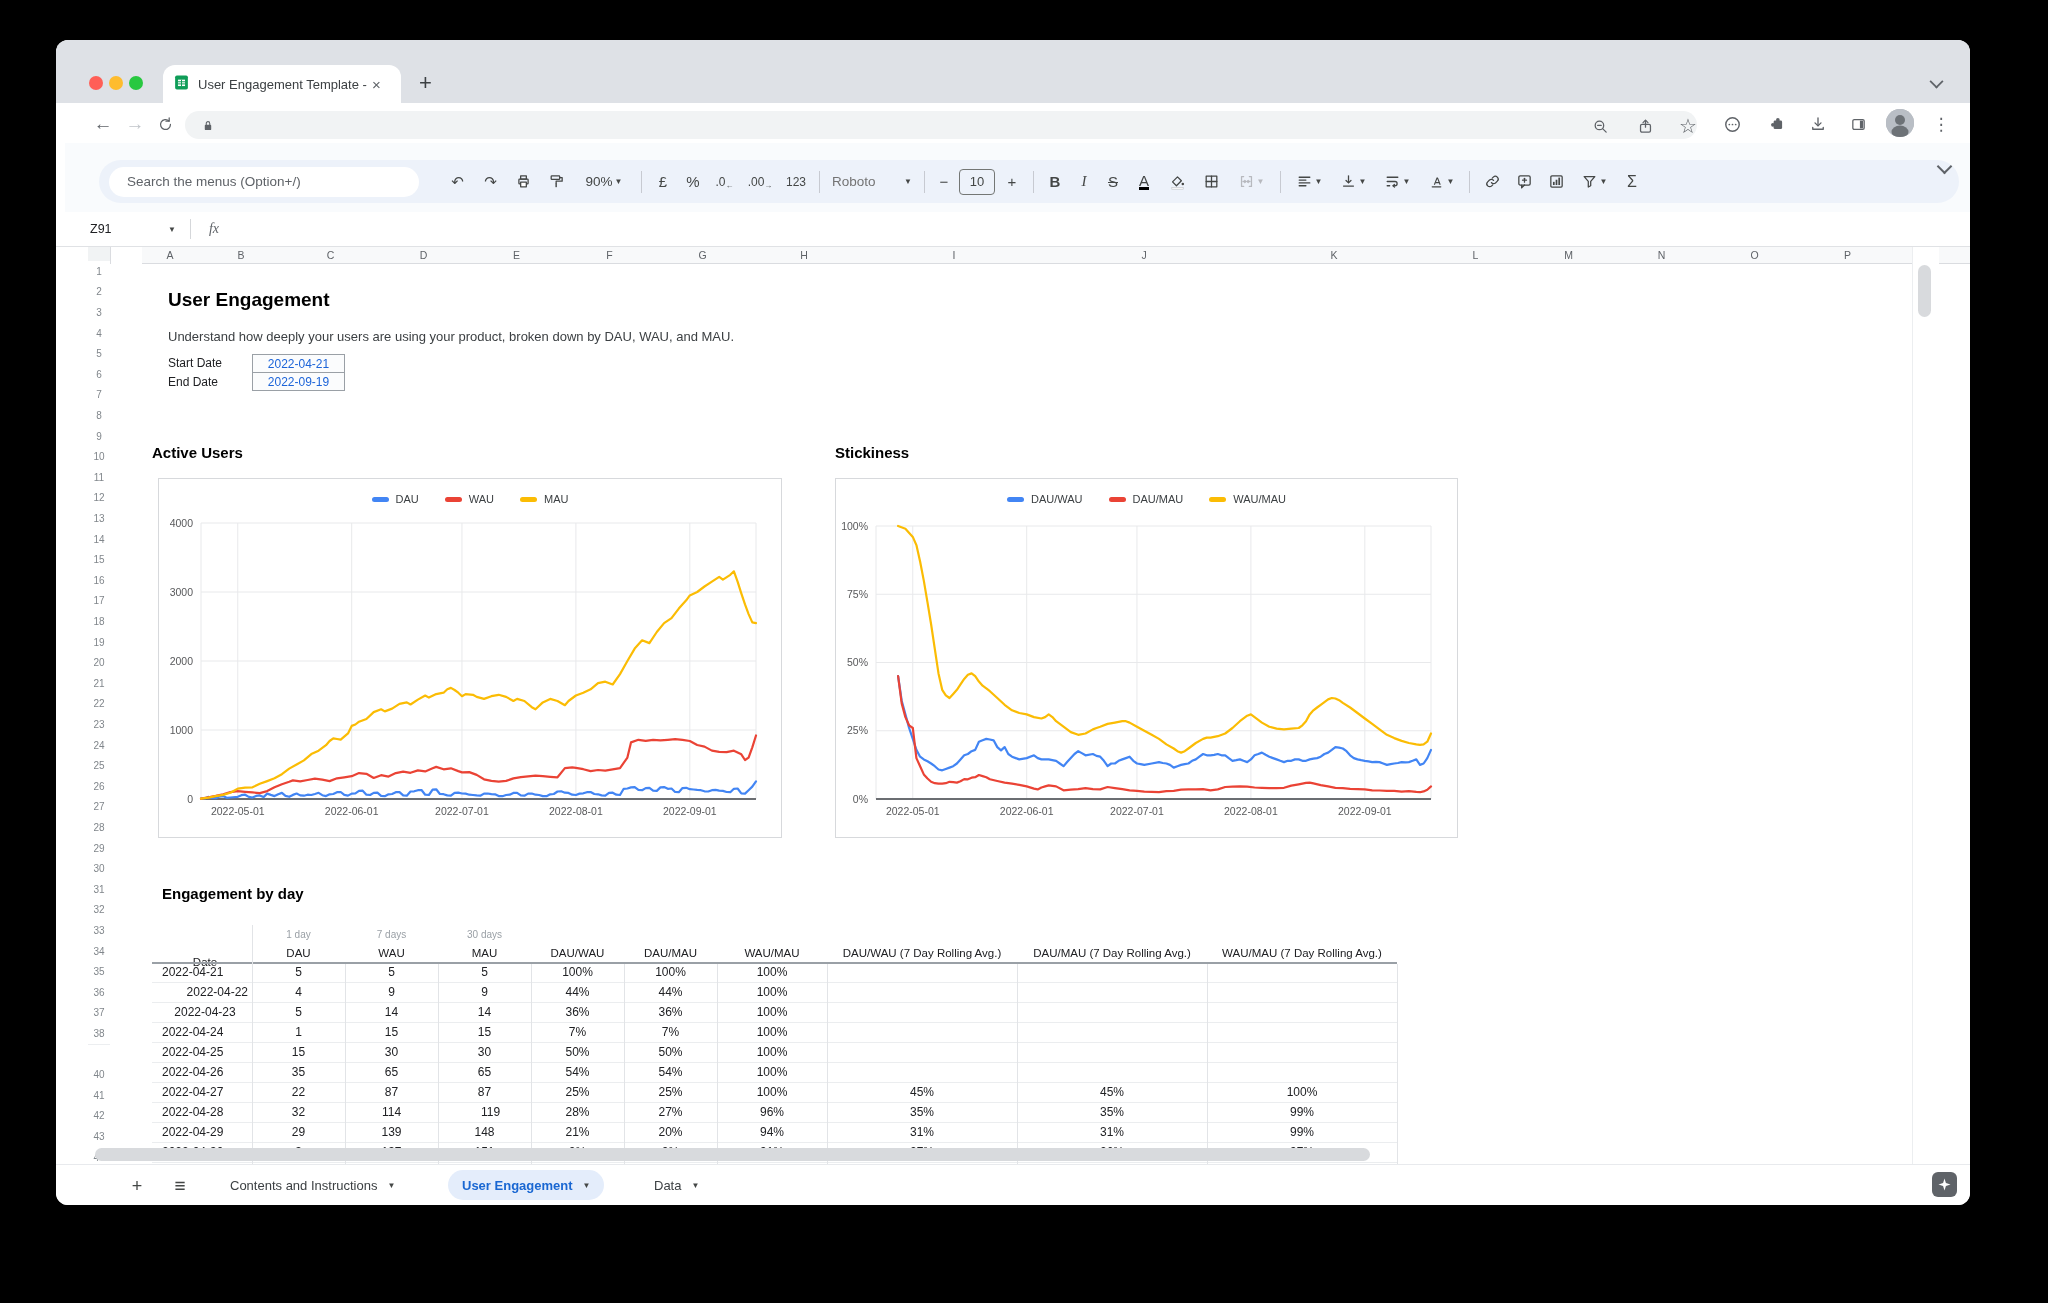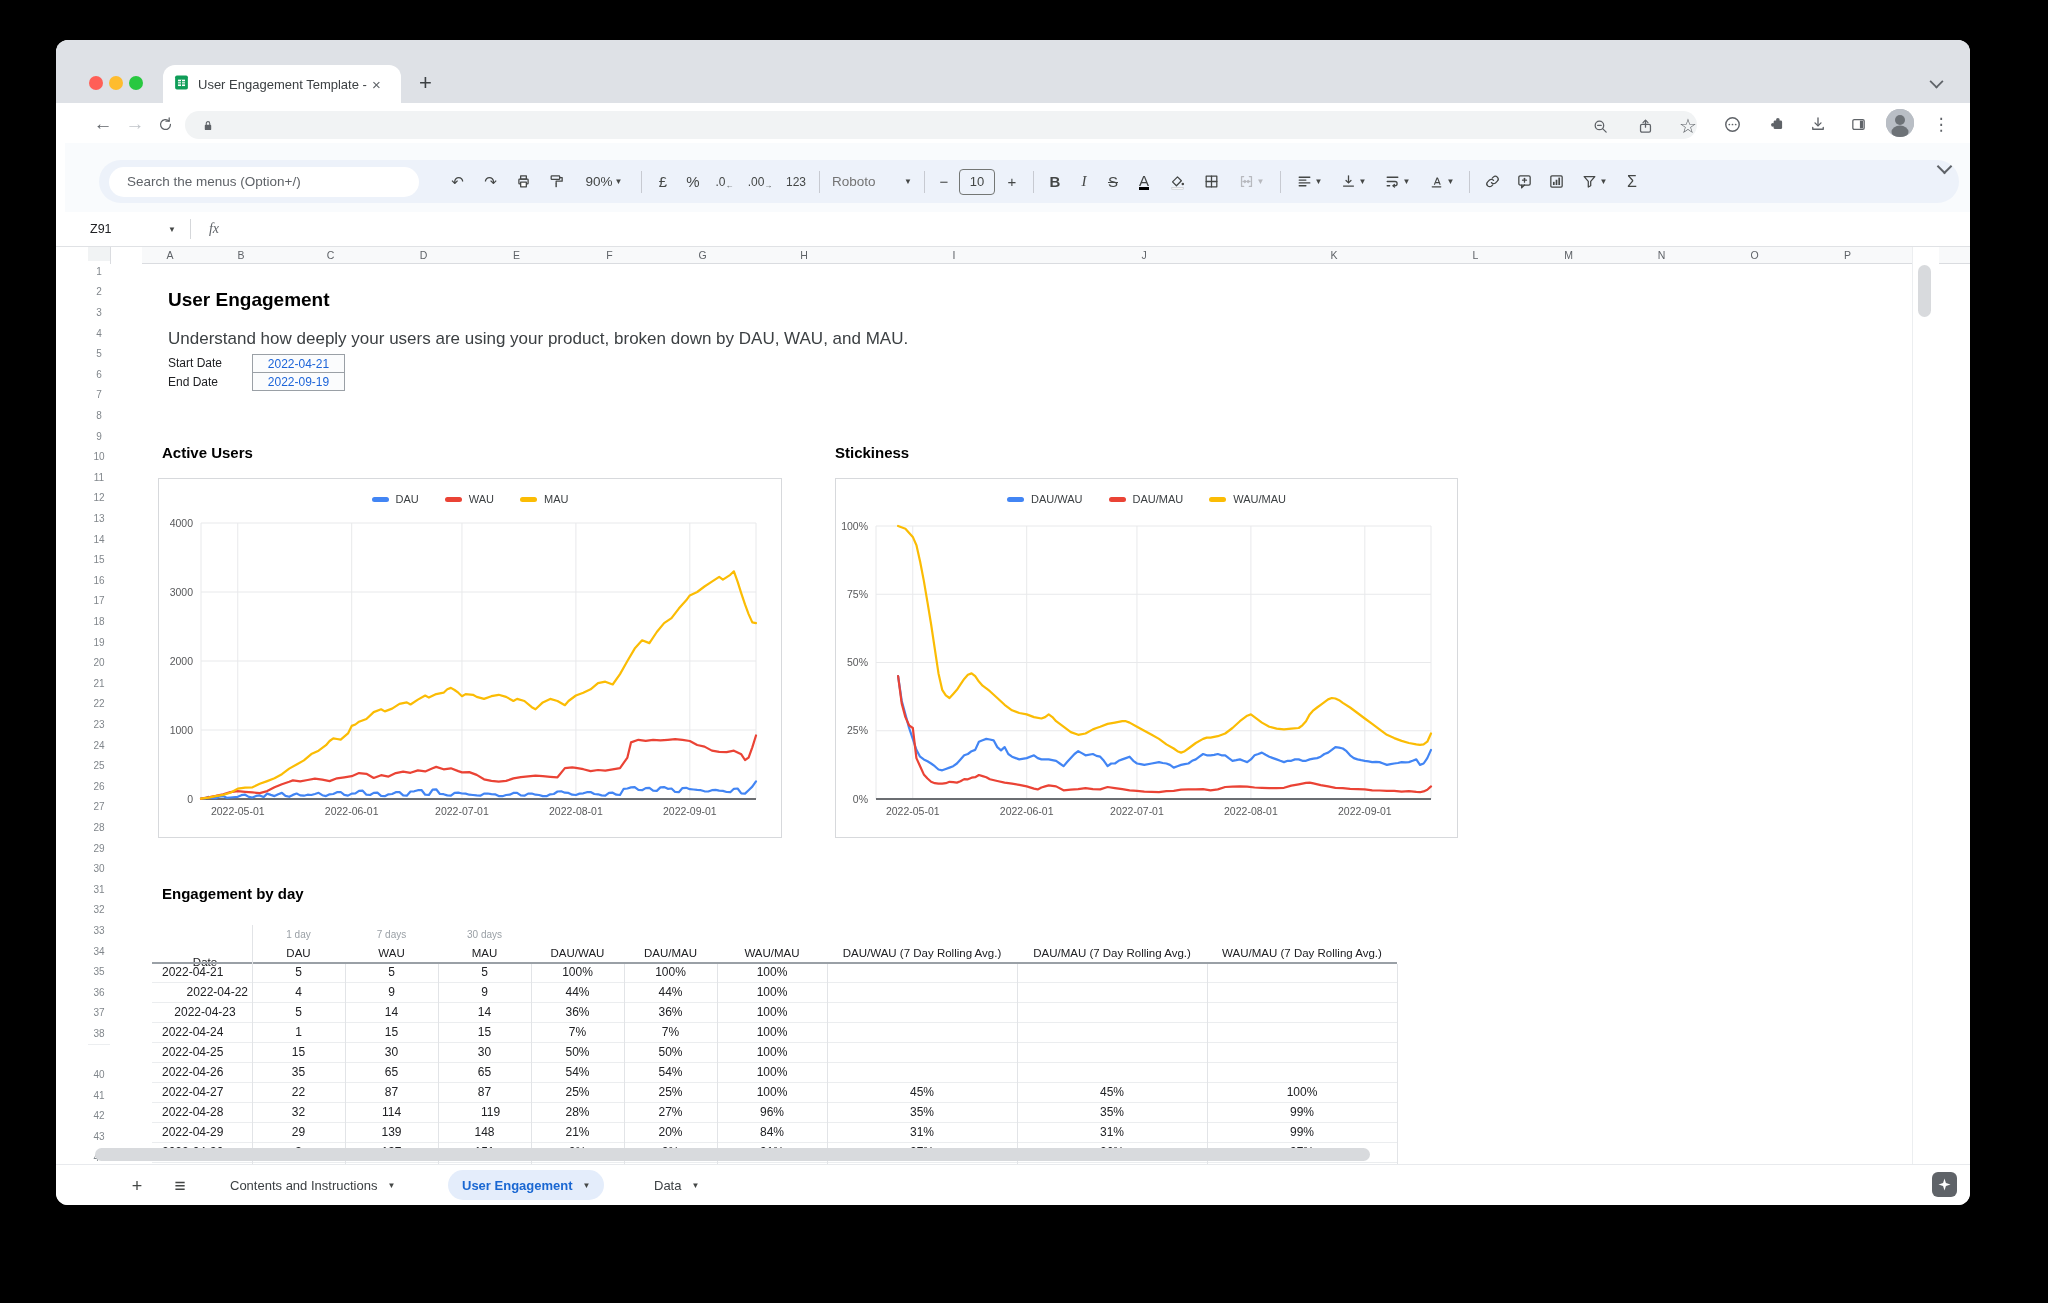--- a/index.html
+++ b/index.html
@@ -47,21 +47,21 @@
   #fbdiv{width:1px;height:20px;background:#d5d7da;margin-left:14px;}
   
   #colheads{position:absolute;left:32px;top:104px;height:17px;}
   .colcell{position:absolute;top:0;height:16px;background:#f8f9fa;border-right:1px solid #e1e3e6;border-bottom:1px solid #dadce0;
            font-size:10.5px;color:#5f6368;display:flex;align-items:center;justify-content:center;}
   #corner{position:absolute;left:32px;top:104px;width:22px;height:16px;background:#f1f3f4;border-right:1px solid #dadce0;border-bottom:1px solid #dadce0;}
   .rownum{position:absolute;left:32px;width:22px;border-bottom:1px solid #eceef0;font-size:10px;color:#80868b;
           display:flex;align-items:center;justify-content:center;background:#fff;}
   
   #title{position:absolute;left:112px;top:146px;font-size:19px;font-weight:bold;color:#000;}
-  #subtitle{position:absolute;left:112px;top:186px;font-size:17px;color:#3c4043;}
+  #subtitle{position:absolute;left:112px;top:186px;font-size:13px;color:#3c4043;}
   .datelabel{position:absolute;left:112px;height:19px;line-height:19px;font-size:12px;color:#202124;}
   .datecell{position:absolute;left:196px;width:93px;height:19px;line-height:19px;background:#fbfcfd;border:1px solid #9aa0a6;
             box-sizing:border-box;text-align:center;font-size:12px;color:var(--date-link,#1c64d9);}
   .section{position:absolute;font-size:15px;font-weight:bold;color:#000;}
   .chartframe{position:absolute;width:624px;height:360px;background:#fff;border:1px solid #d7d9dc;box-sizing:border-box;}
   .legend{position:absolute;left:0;right:0;top:14px;display:flex;justify-content:center;gap:26px;align-items:center;}
   .legit{display:flex;align-items:center;gap:7px;font-size:11px;color:#3c4043;}
   .sw{width:17px;height:5px;border-radius:2.5px;}
   
   .tcell{position:absolute;height:20px;line-height:20px;font-size:12px;color:#202124;text-align:center;overflow:hidden;}
@@ -421,21 +421,21 @@
         <div class="rownum" style="top: 1003.8px; height: 20.6px;">44</div>
       </div>
 
     <div id="title">User Engagement</div>
     <div id="subtitle">Understand how deeply your users are using your product, broken down by DAU, WAU, and MAU.</div>
     <div class="datelabel" style="top:211px;">Start Date</div>
     <div class="datecell" style="top:211px;">2022-04-21</div>
     <div class="datelabel" style="top:230px;">End Date</div>
     <div class="datecell" style="top:229px;">2022-09-19</div>
 
-    <div class="section" style="left:106px;top:301px;">Active Users</div>
+    <div class="section" style="left:96px;top:301px;">Active Users</div>
     <div class="section" style="left:779px;top:301px;">Stickiness</div>
 
     <div id="chart1" class="chartframe" style="left:102px;top:335px;">
       <div class="legend">
           <span class="legit">
             <span class="sw" style="background:#4285f4"></span>
             <span>DAU</span>
           </span>
           <span class="legit">
             <span class="sw" style="background:#ea4335"></span>
@@ -594,21 +594,21 @@
         <div class="tcell" style="left: 661px; width: 110px; top: 959px;">96%</div>
         <div class="tcell" style="left: 771px; width: 190px; top: 959px;">35%</div>
         <div class="tcell" style="left: 961px; width: 190px; top: 959px;">35%</div>
         <div class="tcell" style="left: 1151px; width: 190px; top: 959px;">99%</div>
         <div class="tcell" style="left: 106px; width: 86px; top: 979px; text-align: left;">2022-04-29</div>
         <div class="tcell" style="left: 196px; width: 93px; top: 979px;">29</div>
         <div class="tcell" style="left: 289px; width: 93px; top: 979px;">139</div>
         <div class="tcell" style="left: 382px; width: 93px; top: 979px;">148</div>
         <div class="tcell" style="left: 475px; width: 93px; top: 979px;">21%</div>
         <div class="tcell" style="left: 568px; width: 93px; top: 979px;">20%</div>
-        <div class="tcell" style="left: 661px; width: 110px; top: 979px;">84%</div>
+        <div class="tcell" style="left: 661px; width: 110px; top: 979px;">94%</div>
         <div class="tcell" style="left: 771px; width: 190px; top: 979px;">31%</div>
         <div class="tcell" style="left: 961px; width: 190px; top: 979px;">31%</div>
         <div class="tcell" style="left: 1151px; width: 190px; top: 979px;">99%</div>
         <div class="tcell" style="left: 106px; width: 86px; top: 999px; text-align: left;">2022-04-30</div>
         <div class="tcell" style="left: 196px; width: 93px; top: 999px;">3</div>
         <div class="tcell" style="left: 289px; width: 93px; top: 999px;">137</div>
         <div class="tcell" style="left: 382px; width: 93px; top: 999px;">151</div>
         <div class="tcell" style="left: 475px; width: 93px; top: 999px;">2%</div>
         <div class="tcell" style="left: 568px; width: 93px; top: 999px;">2%</div>
         <div class="tcell" style="left: 661px; width: 110px; top: 999px;">91%</div>

